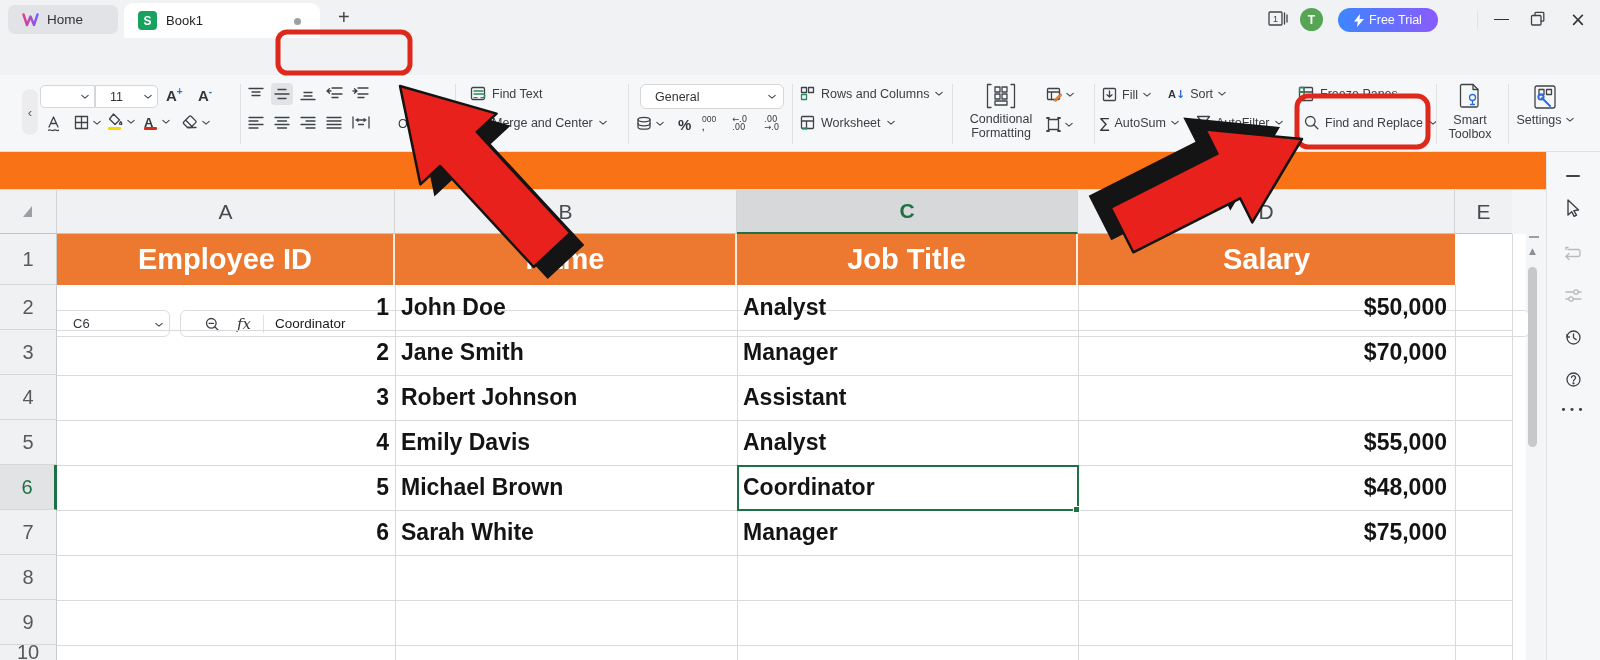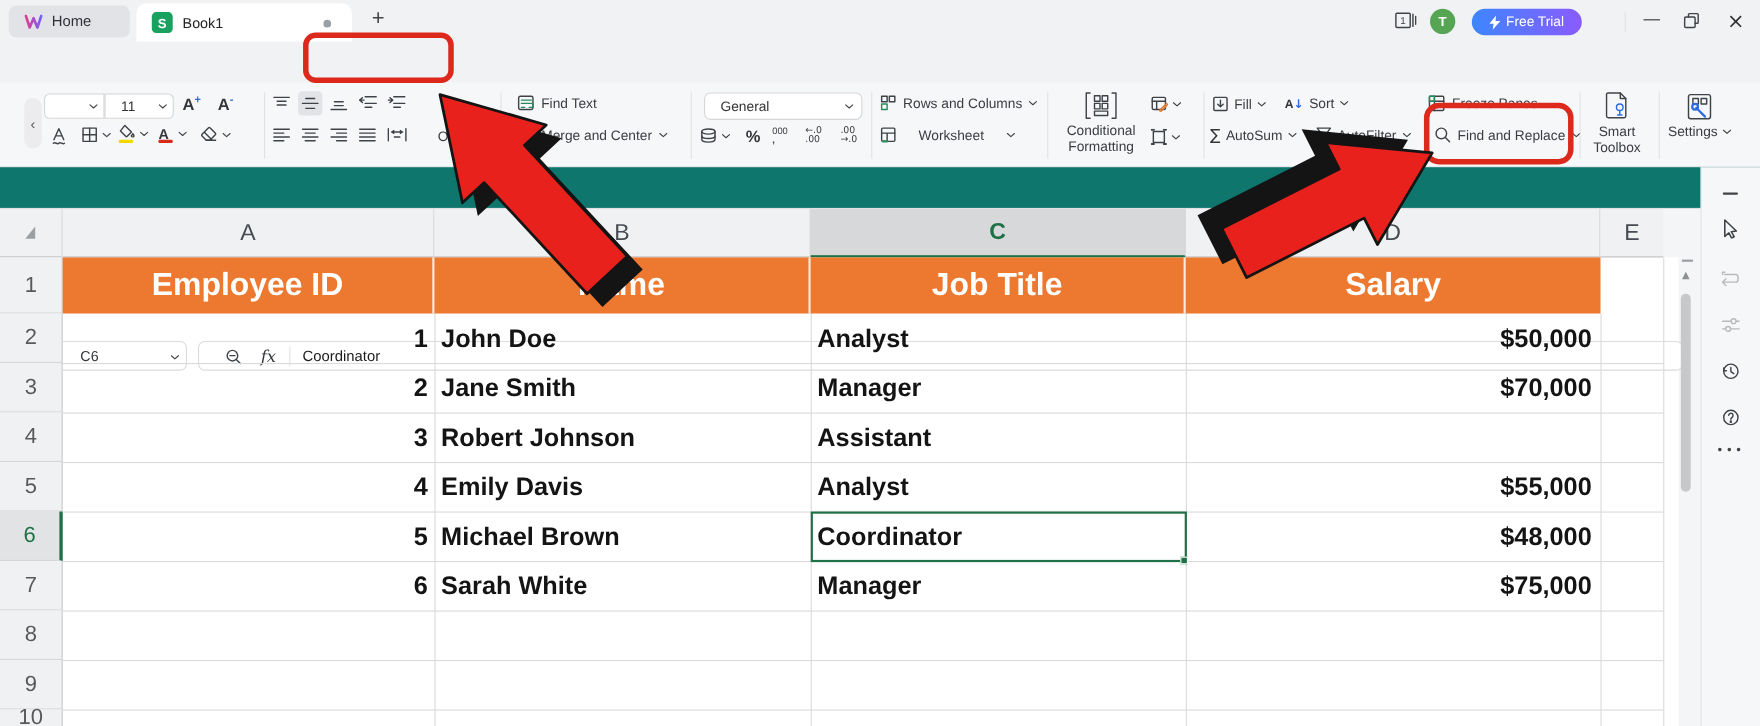--- a/index.html
+++ b/index.html
@@ -35,21 +35,21 @@
   #tab-underline { left:325px; top:68px; width:38px; height:3px; background:#1e7145; border-radius:2px; }
   #share-btn { left:1392px; top:42px; width:58px; height:23px; border:1px solid #4a7de2; border-radius:4px; color:#2d6cdf; font-size:13px; display:flex; align-items:center; justify-content:center; gap:4px; background:#fff; }
   
   #ribbon { left:0; top:75px; width:1600px; height:77px; background:#f6f7f9; border-bottom:1px solid #e2e3e6; }
   .combo { position:absolute; background:#fff; border:1px solid #d5d6d8; border-radius:5px; display:flex; align-items:center; font-size:12.5px; color:#333; }
   .rlbl { position:absolute; font-size:12.5px; color:#3a3d42; white-space:nowrap; }
   .selbg { background:#e2e3e6; border-radius:4px; }
   .twoline { position:absolute; font-size:8.5px; line-height:8px; color:#3a3d42; text-align:left; }
   .colorbar { position:absolute; width:13px; height:3.5px; border-radius:1px; }
   
-  #formularow { left:0; top:152px; width:1600px; height:38px; background:#0f766e; border-bottom:1px solid #e0e0e2; }
+  #formularow { left:0; top:152px; width:1600px; height:38px; background:#f97316; border-bottom:1px solid #e0e0e2; }
   #namebox { left:12px; top:158px; width:158px; height:27px; background:#fff; border:1px solid #dcdcdf; border-radius:6px; }
   #formulabox { left:180px; top:158px; width:1350px; height:27px; background:#fff; border:1px solid #dcdcdf; border-radius:6px; }
   
   .hdrcell { position:absolute; top:190px; height:44px; background:#f0f1f2; border-right:1px solid #d2d3d5; border-bottom:1px solid #c3c4c6; color:#474b52; font-size:21px; display:flex; align-items:center; justify-content:center; }
   .rowhdr { position:absolute; left:0; width:57px; background:#f0f1f2; border-right:1px solid #c9cacb; border-bottom:1px solid #d6d7d8; color:#595959; font-size:20px; display:flex; align-items:center; justify-content:center; }
   .gridline-h { position:absolute; left:57px; width:1455px; height:1px; background:#d9dadb; }
   .gridline-v { position:absolute; width:1px; background:#d9dadb; }
   .ocell { position:absolute; top:234px; height:51px; background:#ed7931; color:#fff; font-weight:bold; font-size:29px; display:flex; align-items:center; justify-content:center; border-right:2px solid rgba(255,255,255,.85); }
   .dcell { position:absolute; height:45px; display:flex; align-items:center; font-weight:bold; font-size:23px; color:#141414; }
   #sel-cell { left:737px; top:465px; width:342px; height:46px; border:2.5px solid #1e7145; }
@@ -365,21 +365,21 @@
       <svg class="i" width="15" height="16" viewBox="0 0 15 16">
           <rect x="1.5" y="1.5" width="5" height="5"></rect>
           <rect x="8.5" y="1.5" width="5" height="5"></rect>
           <rect x="1.5" y="8.5" width="5" height="5" stroke="#2a8a5c"></rect>
         </svg>
       <span class="lbl">Rows and Columns</span>
       <svg class="i chev" viewBox="0 0 10 6">
           <path d="M1 1l4 3.5L9 1"></path>
         </svg>
     </div>
-    <div class="abs" style="left:800px; top:40px; display:flex; gap:20px; align-items:center;">
+    <div class="abs" style="left:800px; top:40px; display:flex; gap:6px; align-items:center;">
       <svg class="i" width="15" height="15" viewBox="0 0 15 15">
           <rect x="1.5" y="1.5" width="12" height="12" rx="1"></rect>
           <path d="M1.5 6h12 M6.5 6v7.5"></path>
           <path d="M2.5 13.5h4" stroke="#2a8a5c" stroke-width="2"></path>
         </svg>
       <span class="lbl">Worksheet</span>
       <svg class="i chev" viewBox="0 0 10 6">
           <path d="M1 1l4 3.5L9 1"></path>
         </svg>
     </div>

